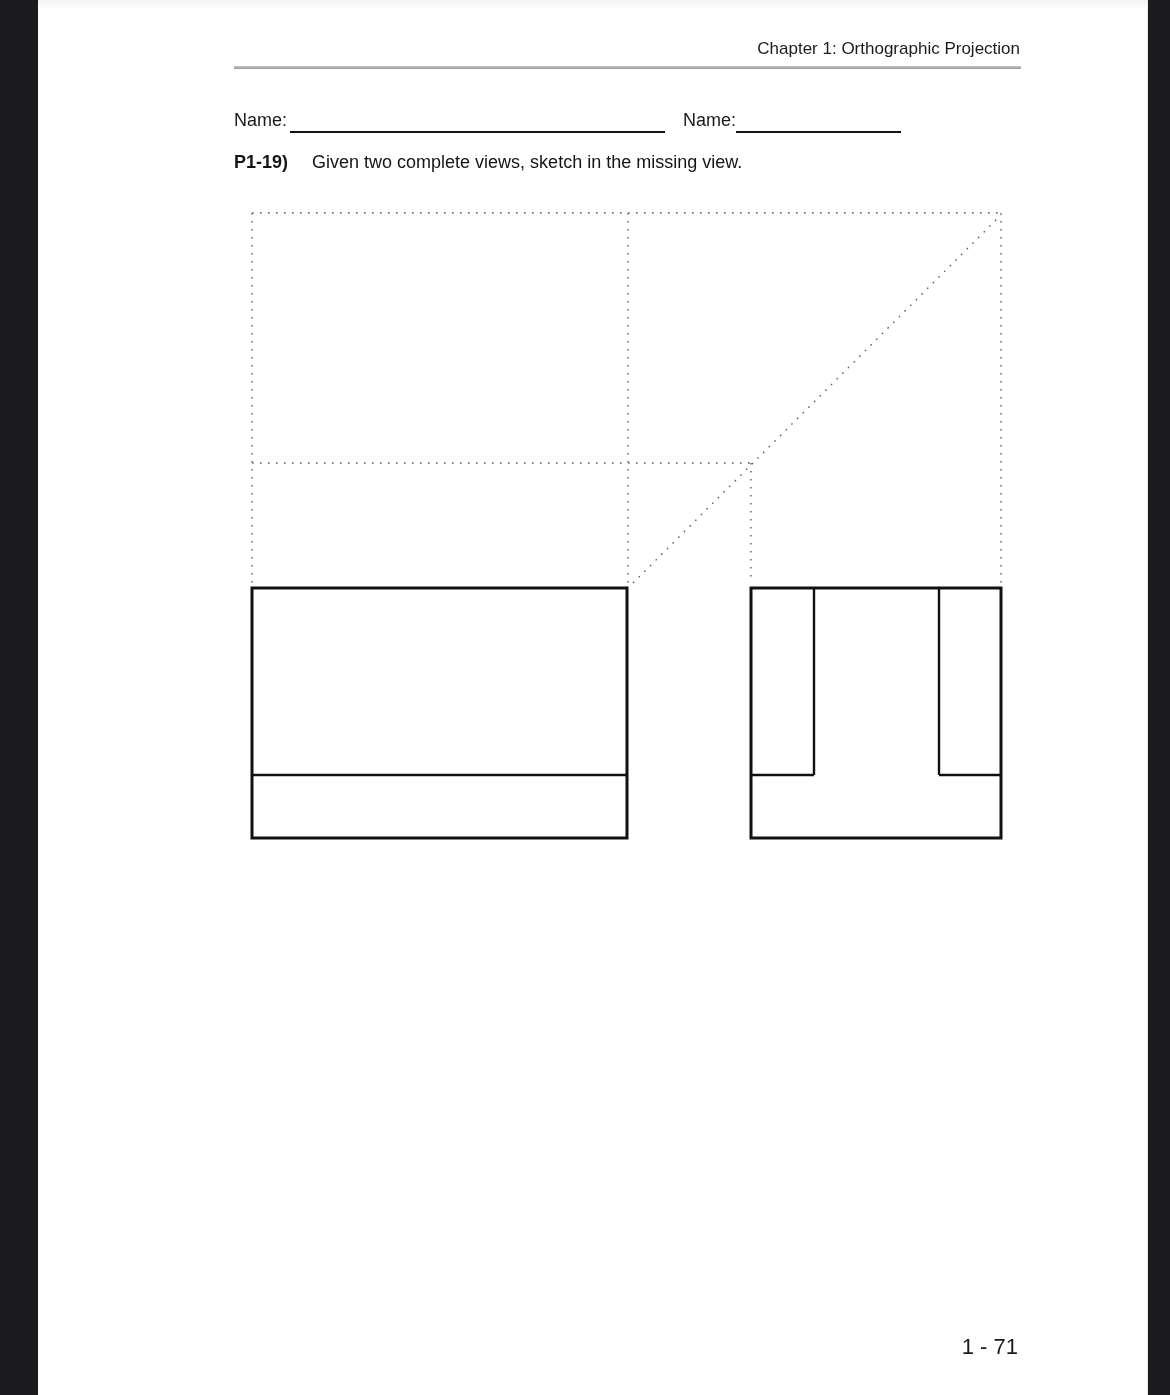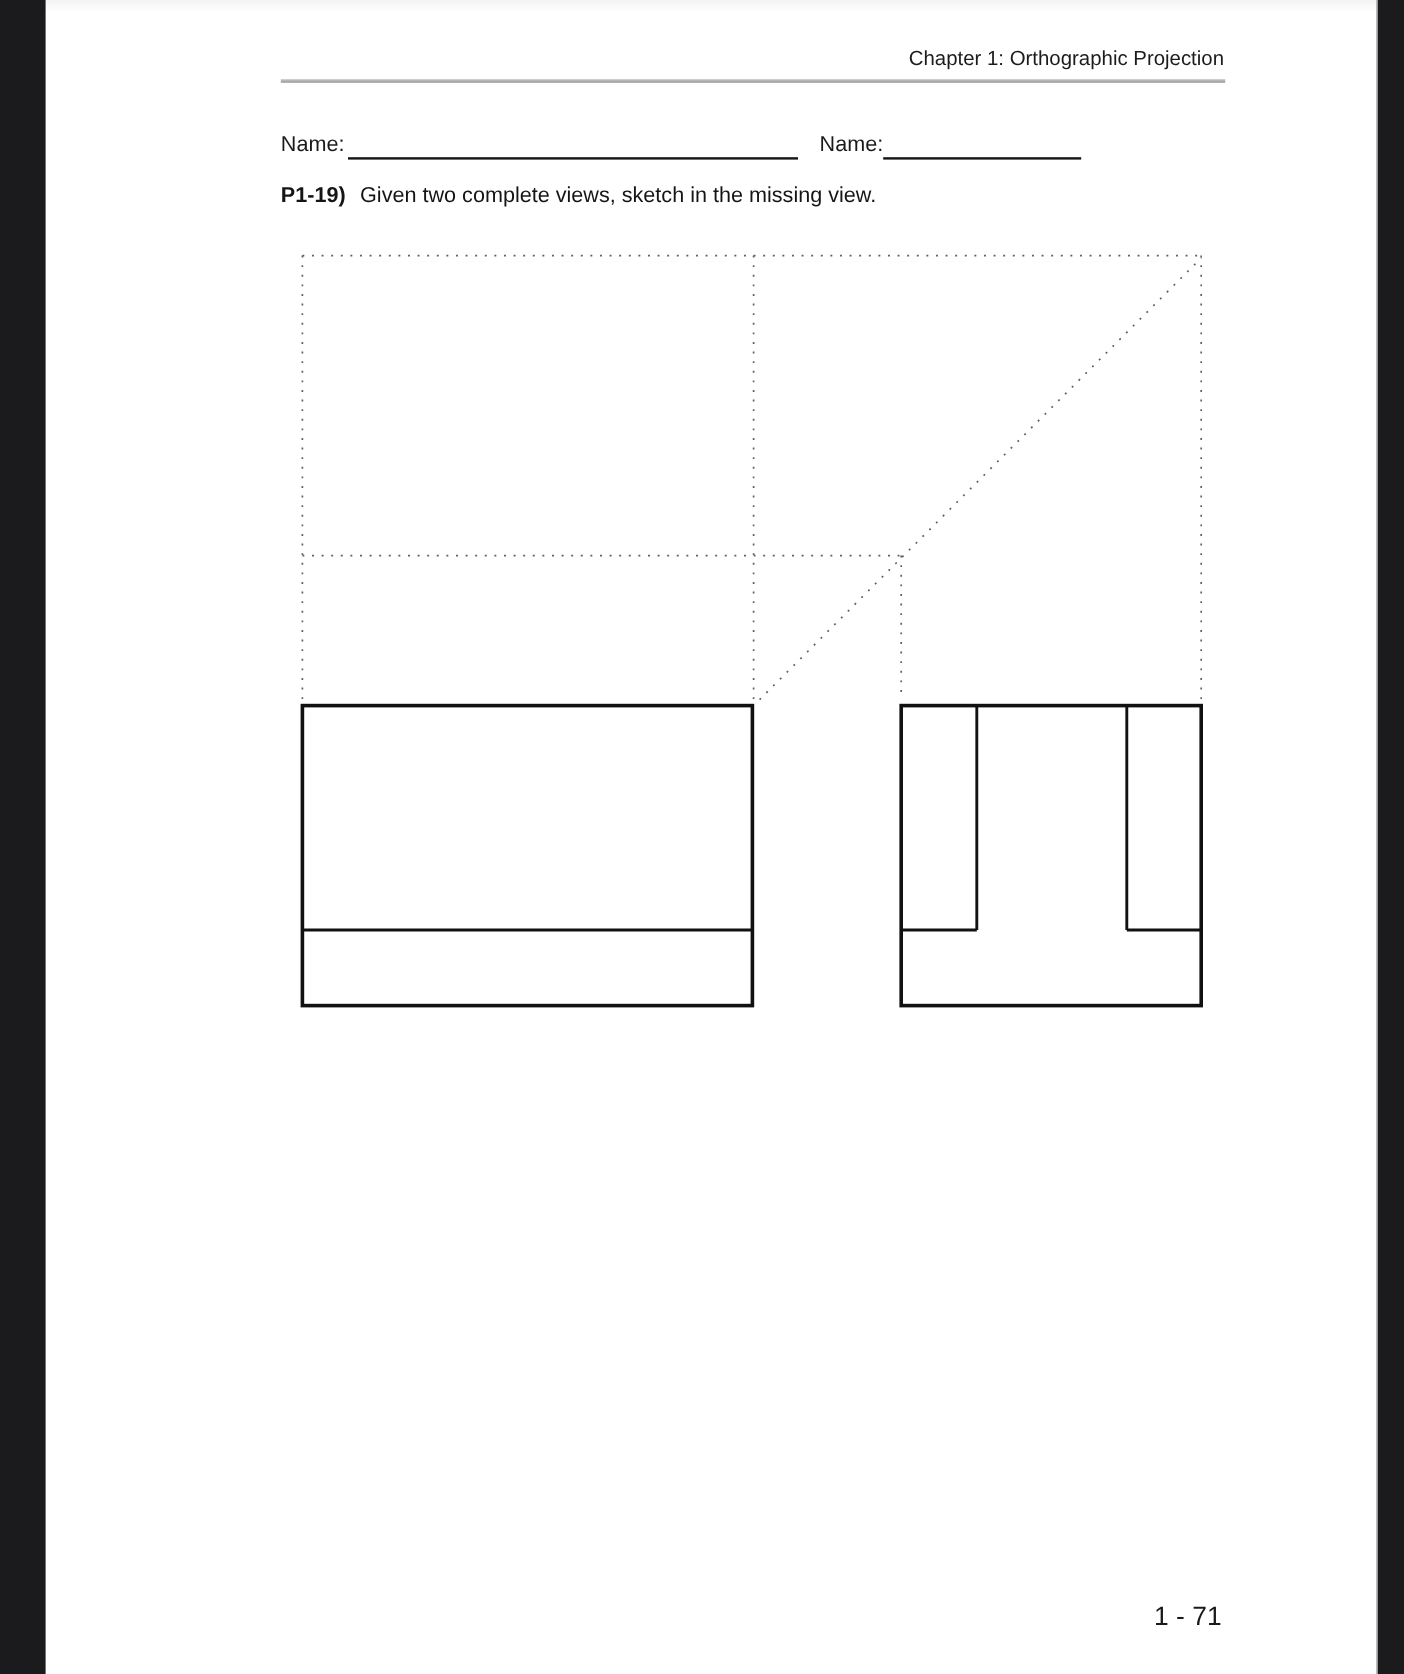--- a/index.html
+++ b/index.html
@@ -61,21 +61,21 @@
   .name-line { left: 56px; width: 375px; }
   .date-line { left: 502px; width: 165px; }
   .problem-row {
     position: absolute;
     left: 196px;
     top: 152px;
     font-size: 18px;
     color: #151515;
     white-space: nowrap;
   }
-  .problem-number { font-weight: bold; margin-right: 12px; text-align: right; }
+  .problem-number { font-weight: bold; margin-right: 24px; text-align: right; }
   .drawing-svg {
     position: absolute;
     left: 0;
     top: 0;
     width: 1110px;
     height: 1395px;
   }
   .page-number {
     position: absolute;
     top: 1334px;

